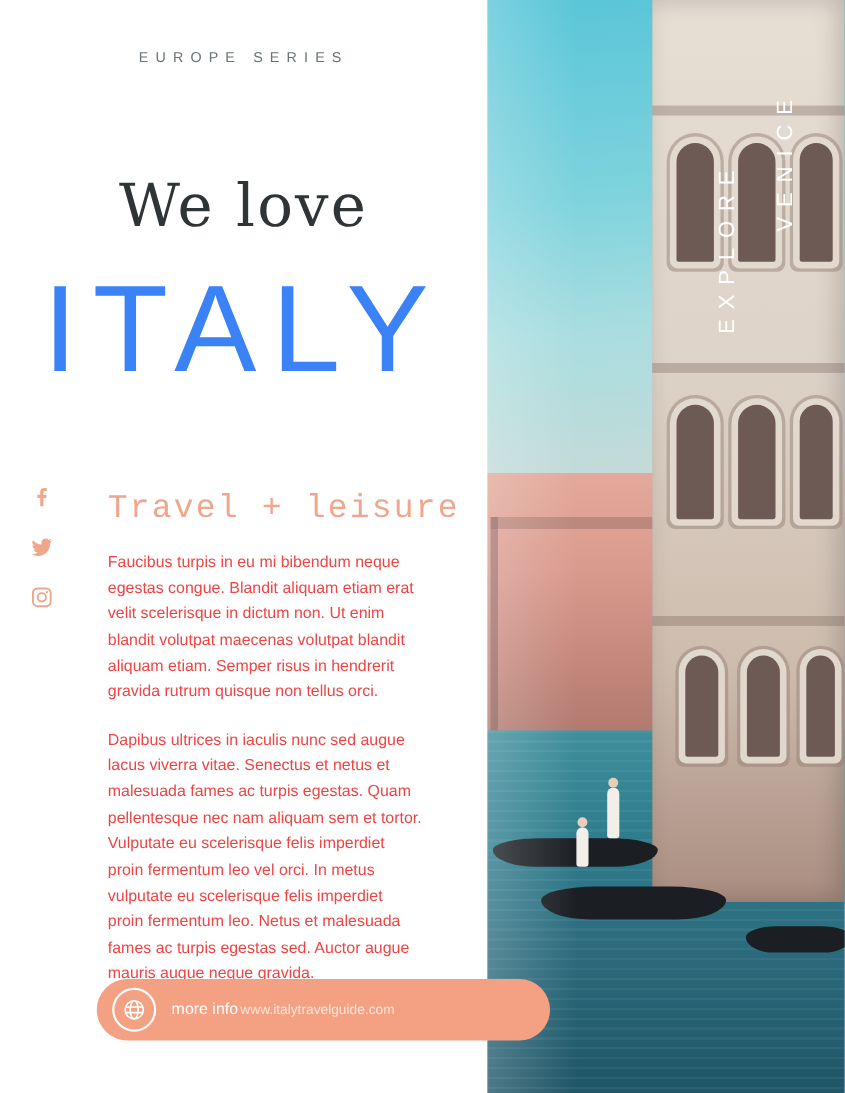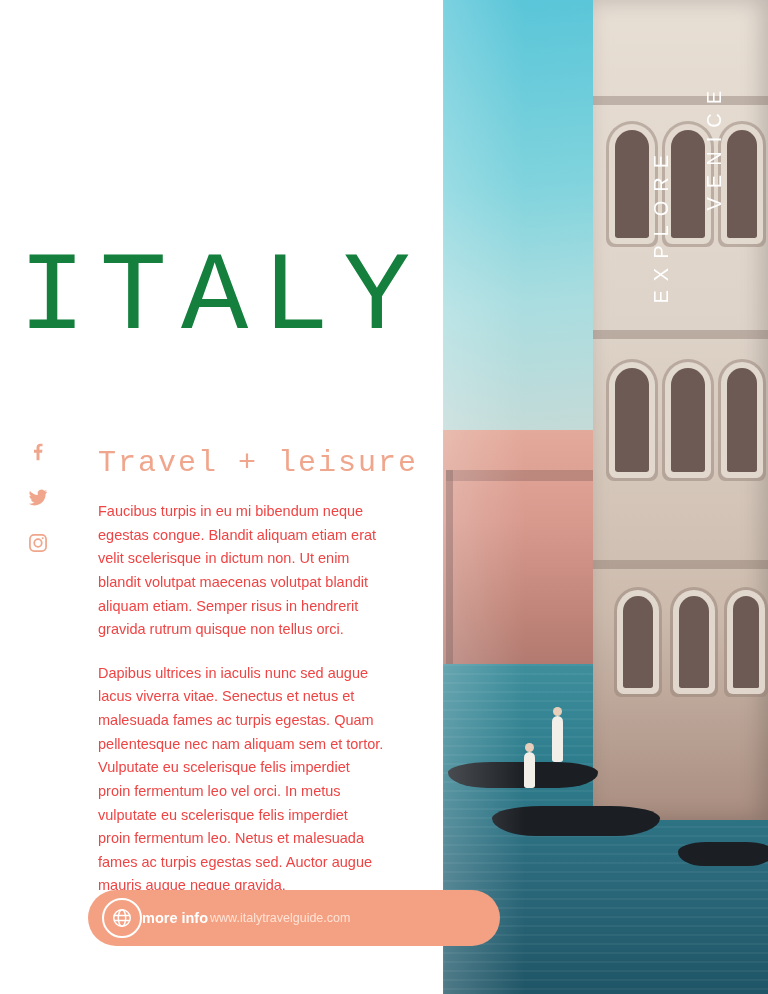--- a/index.html
+++ b/index.html
@@ -151,24 +151,24 @@
     font-family: "DejaVu Serif", serif;
     font-size: 54px;
     color: #2f3436;
     letter-spacing: 2px;
   }
   .title-main {
     position: absolute;
     left: 0; top: 240px;
     width: 443px;
     text-align: center;
-    font-family: Liberation Mono, monospace;
+    font-family: Liberation Sans, sans-serif;
     font-size: 112px;
     letter-spacing: 14px;
-    color: #15803d;
+    color: #3b82f6;
     line-height: 1.05;
     font-weight: 400;
   }
   .subtitle {
     position: absolute;
     left: 98px; top: 446px;
     font-family: Liberation Mono, monospace;
     font-size: 30px;
     letter-spacing: 2px;
     color: #f0a68c;
@@ -227,23 +227,24 @@
   }
   .cta-globe {
     width: 36px; height: 36px;
     border-radius: 50%;
     border: 2px solid #ffffff;
     display: flex; align-items: center; justify-content: center;
     color: #ffffff;
     flex: none;
   }
   .cta-label {
+    margin-left: 14px;
     color: #ffffff;
     font-size: 14.5px;
-    font-weight: bold;
+    font-weight: normal;
   }
   .cta-url {
     margin-left: 2px;
     color: #ffe3d6;
     font-size: 12.5px;
   }
 </style>
 </head>
 <body>
 
@@ -276,20 +277,22 @@
     <div class="gondola" style="left:238px; top:842px; width:96px; height:24px;"></div>
     <div class="gondolier" style="left:112px; top:716px;"></div>
     <div class="gondolier" style="left:84px; top:752px; height:36px;"></div>
 
     <div class="photo-shade"></div>
   </div>
 
   <div class="white-panel"></div>
   <div class="panel-fade"></div>
 
+  <div class="eyebrow">EUROPE SERIES</div>
+  <div class="title-script">We love</div>
   <div class="title-main">ITALY</div>
   <div class="subtitle">Travel + leisure</div>
 
   <div class="body-col">
     <p>Faucibus turpis in eu mi bibendum neque egestas congue. Blandit aliquam etiam erat velit scelerisque in dictum non. Ut enim blandit volutpat maecenas volutpat blandit aliquam etiam. Semper risus in hendrerit gravida rutrum quisque non tellus orci.</p>
     <p>Dapibus ultrices in iaculis nunc sed augue lacus viverra vitae. Senectus et netus et malesuada fames ac turpis egestas. Quam pellentesque nec nam aliquam sem et tortor. Vulputate eu scelerisque felis imperdiet proin fermentum leo vel orci. In metus vulputate eu scelerisque felis imperdiet proin fermentum leo. Netus et malesuada fames ac turpis egestas sed. Auctor augue mauris augue neque gravida.</p>
   </div>
 
   <div class="social">
     <span class="s-icon">

